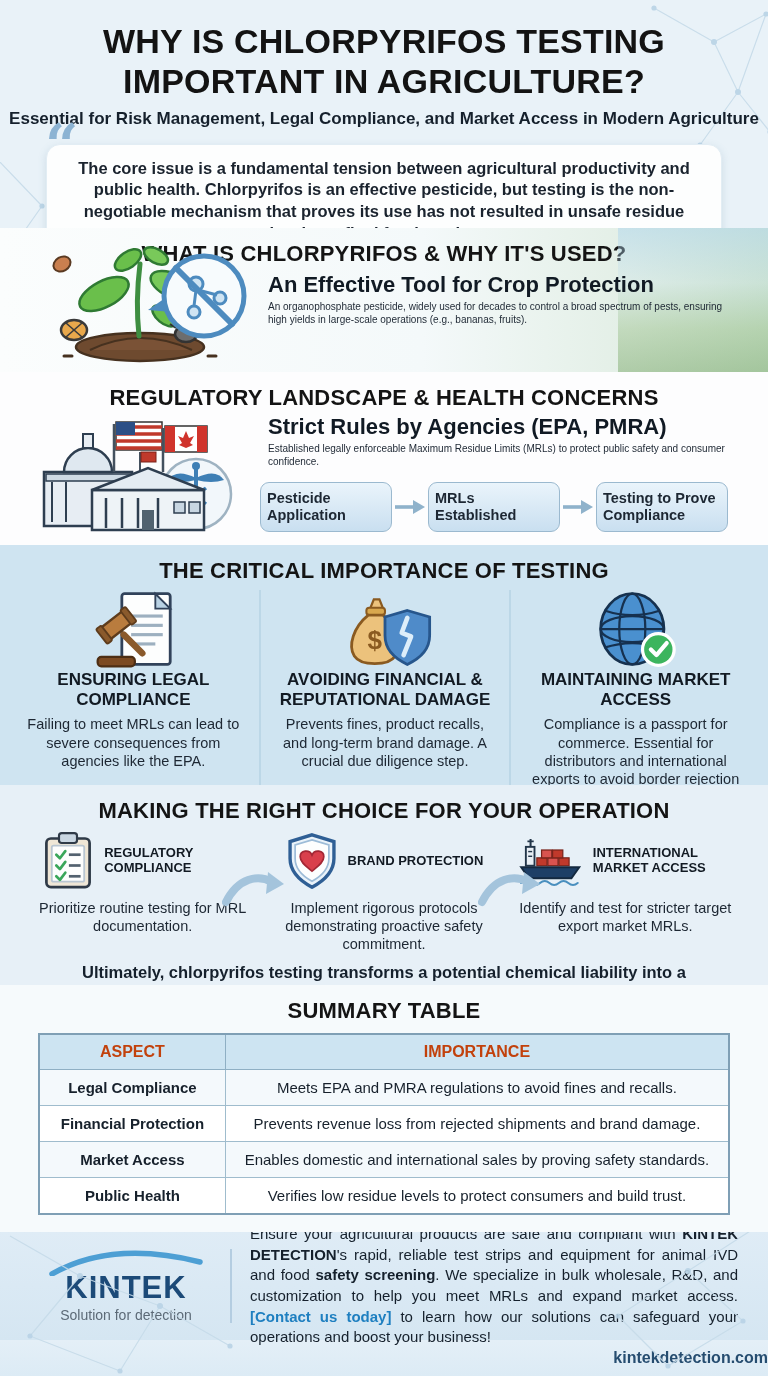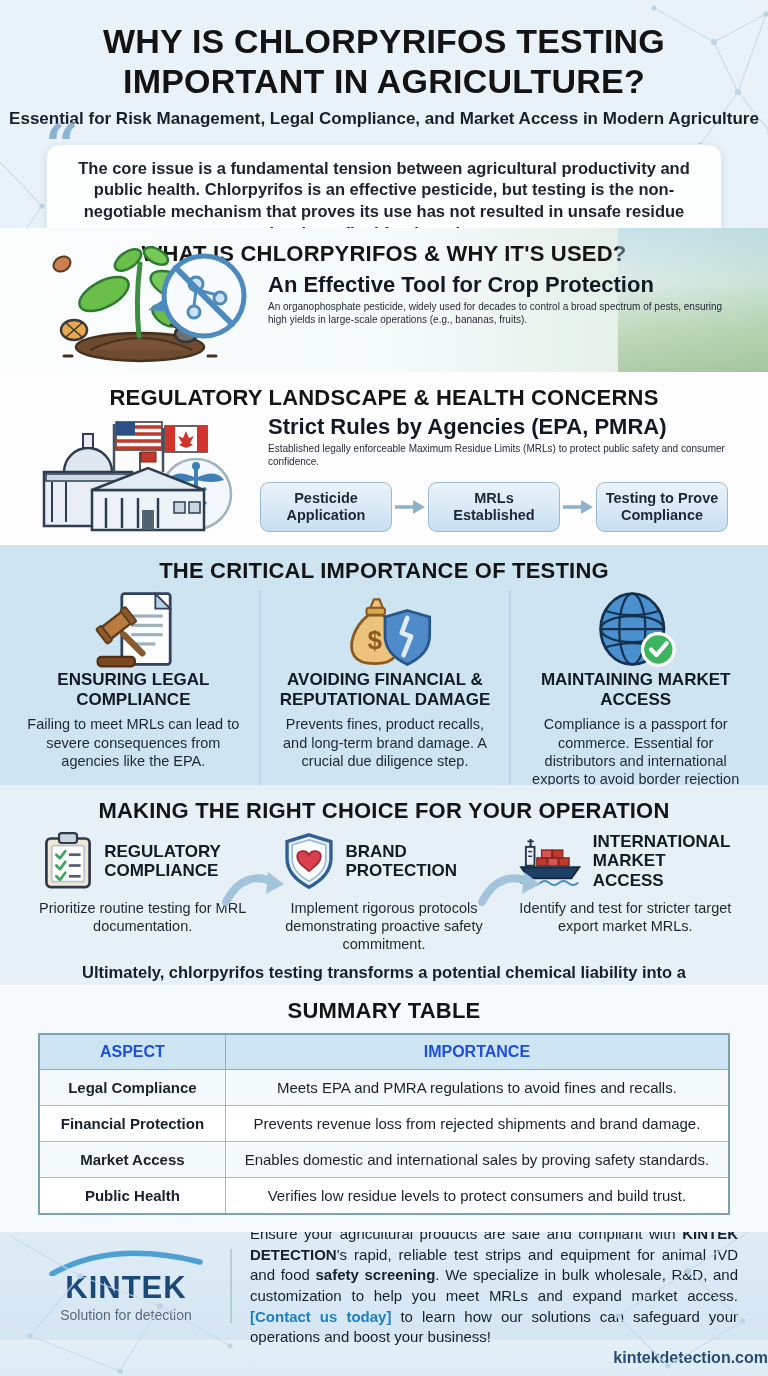--- a/index.html
+++ b/index.html
@@ -38,52 +38,52 @@
     background:linear-gradient(180deg, rgba(176,214,236,.55) 0%, rgba(176,214,236,.15) 38%, rgba(132,178,112,.35) 70%, rgba(110,160,92,.45) 100%); }
   .what .illus { position:absolute; left:36px; top:10px; }
   .what .tblock { position:absolute; left:268px; right:28px; top:44px; }
 
   
   .regulatory { height:173px; background:#fdfdfe; }
   .regulatory .illus { position:absolute; left:36px; top:38px; }
   .regulatory .tblock { position:absolute; left:268px; right:26px; top:42px; }
   .flow { position:absolute; left:260px; right:40px; top:110px; height:50px; display:flex; align-items:stretch; }
   .flow-box {
-    flex:1; display:flex; align-items:center; justify-content:center; text-align:center;
+    flex:1; display:flex; align-items:center; justify-content:center; text-align:left;
     background:linear-gradient(180deg,#eaf4fb,#c9dff0); border:1.5px solid #9bb9cf; border-radius:9px;
     font-size:14.5px; font-weight:700; line-height:1.18; color:#1d2733; padding:3px 6px;
   }
   .flow-arrow { flex:none; width:36px; display:flex; align-items:center; justify-content:center; }
 
   
   .critical { height:240px; background:#cfe4f1; }
   .crit-grid { display:grid; grid-template-columns:1fr 1fr 1fr; margin-top:6px; padding:0 8px; }
   .crit-col { padding:0 13px; text-align:center; }
   .crit-col + .crit-col { border-left:2px solid #bcd7e7; }
   .crit-icon { height:80px; display:flex; align-items:center; justify-content:center; }
   .crit-title { font-size:17px; font-weight:800; line-height:1.15; color:#121a23; }
   .crit-body { margin-top:6px; font-size:14.5px; font-weight:500; line-height:1.27; color:#1d2733; }
 
   
   .choice { height:200px; background:#e7f0f7; }
   .choice-grid { position:relative; display:grid; grid-template-columns:1fr 1fr 1fr; margin-top:6px; padding:0 22px; }
   .choice-item { text-align:center; padding:0 6px; }
   .choice-top { display:flex; align-items:center; justify-content:center; gap:9px; height:62px; }
-  .choice-title { text-align:left; font-size:17px; font-weight:800; line-height:1.12; color:#121a23; max-width:140px; }
+  .choice-title { text-align:left; font-size:13px; font-weight:800; line-height:1.12; color:#121a23; max-width:140px; }
   .choice-body { margin-top:7px; font-size:14.5px; font-weight:500; line-height:1.25; color:#1d2733; }
   .curve-arrow { position:absolute; top:38px; }
   .curve-arrow.a1 { left:222px; }
   .curve-arrow.a2 { left:478px; }
   .conclusion { margin:8px 62px 0; text-align:center; font-size:16.5px; font-weight:600; line-height:1.35; color:#15202c; }
 
   
   .summary { height:247px; background:#f6fafc; }
   .sum-table { width:692px; margin:9px auto 0; border-collapse:collapse; border:2px solid #7f9fb5; background:#fff; }
   .sum-table th {
-    background:#cde4f2; font-size:16px; font-weight:800; color:#1d4ed8;
+    background:#cde4f2; font-size:16px; font-weight:800; color:#c2410c;
     padding:8px 6px; border:1.6px solid #8fafc4;
   }
   .sum-table td { font-size:15px; padding:9px 10px; text-align:center; border:1.6px solid #9fbccd; color:#17212c; }
   .sum-table td.aspect { font-weight:700; }
   .sum-table tr:nth-child(odd) td { background:#f4f9fc; }
 
   
   .footer { height:108px; background:linear-gradient(180deg,#dfecf6,#d5e6f2); display:flex; align-items:center; padding:0 30px 0 36px; }
   .logo-wrap { flex:none; width:180px; text-align:center; }
   .brand { font-size:31px; font-weight:800; letter-spacing:1px; color:#1c4a78; line-height:1; }

